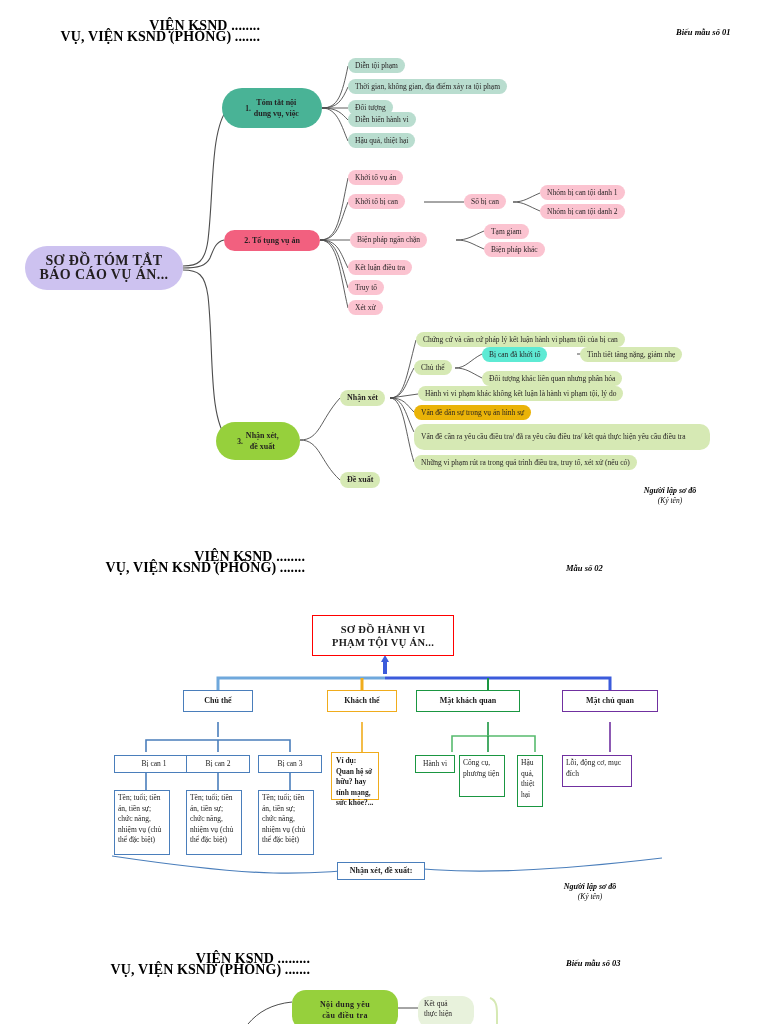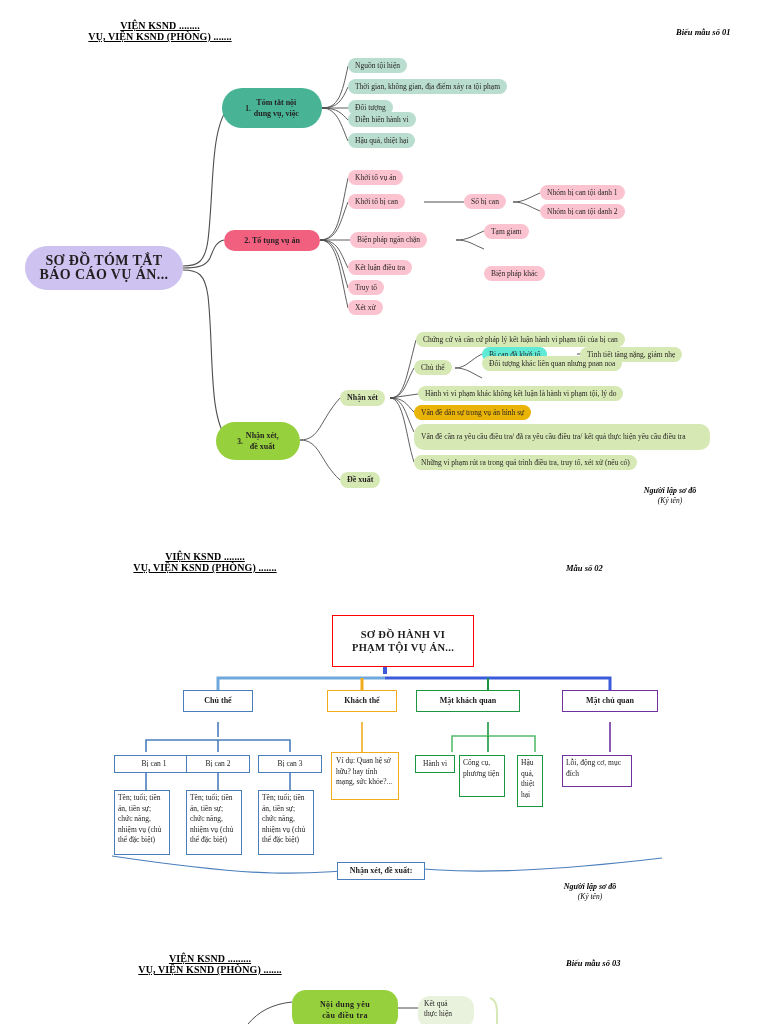--- a/index.html
+++ b/index.html
@@ -20,27 +20,26 @@
     left: 0;
     top: 0;
     width: 768px;
     height: 1024px;
   }
   
   .hdr-org {
     position: absolute;
     font-family: "Liberation Serif", serif;
     font-weight: bold;
-    font-size: 10px;
+    font-size: 14px;
     line-height: 11px;
     letter-spacing: .1px;
-    text-align: center;
+    text-align: right;
     white-space: nowrap;
     color: #000;
-    text-decoration: underline;
   }
   .hdr-form {
     position: absolute;
     font-family: "Liberation Serif", serif;
     font-weight: bold;
     font-style: italic;
     font-size: 8.5px;
     white-space: nowrap;
     color: #000;
   }
@@ -208,59 +207,59 @@
       </div>
     </div>
 
     <div class="node branch" style="left:222px; top:88px; width:100px; height:40px; background:#49b396;">
       <span style="font-size:7.5px; margin-right:3px;">1.</span>
       <span>
         <span style="display:block;">Tóm tắt nội</span>
         <span style="display:block;">dung vụ, việc</span>
       </span>
     </div>
-    <div class="node" style="left:348px; top:58px; height:15px; background:#b9ddcf;">Nguồn tội hiện</div>
+    <div class="node" style="left:348px; top:58px; height:15px; background:#b9ddcf;">Diễn tội phạm</div>
     <div class="node" style="left:348px; top:79px; height:15px; background:#b9ddcf;">Thời gian, không gian, địa điểm xảy ra tội phạm</div>
     <div class="node" style="left:348px; top:100px; height:15px; background:#b9ddcf;">Đối tượng</div>
     <div class="node" style="left:348px; top:112px; height:15px; background:#b9ddcf;">Diễn biến hành vi</div>
     <div class="node" style="left:348px; top:133px; height:15px; background:#b9ddcf;">Hậu quả, thiệt hại</div>
 
     <div class="node branch" style="left:224px; top:230px; width:96px; height:21px; background:#f2607f;">2. Tố tụng vụ án</div>
     <div class="node" style="left:348px; top:170px; height:15px; background:#fbc3d0;">Khởi tố vụ án</div>
     <div class="node" style="left:348px; top:194px; height:15px; background:#fbc3d0;">Khởi tố bị can</div>
     <div class="node" style="left:350px; top:232px; height:16px; background:#fbc3d0;">Biện pháp ngăn chặn</div>
     <div class="node" style="left:348px; top:260px; height:15px; background:#fbc3d0;">Kết luận điều tra</div>
     <div class="node" style="left:348px; top:280px; height:15px; background:#fbc3d0;">Truy tố</div>
     <div class="node" style="left:348px; top:300px; height:15px; background:#fbc3d0;">Xét xử</div>
 
     <div class="node" style="left:464px; top:194px; height:15px; background:#fbc3d0;">Số bị can</div>
     <div class="node" style="left:540px; top:185px; height:15px; background:#fbc3d0;">Nhóm bị can tội danh 1</div>
     <div class="node" style="left:540px; top:204px; height:15px; background:#fbc3d0;">Nhóm bị can tội danh 2</div>
     <div class="node" style="left:484px; top:224px; height:15px; background:#fbc3d0;">Tạm giam</div>
-    <div class="node" style="left:484px; top:242px; height:15px; background:#fbc3d0;margin-top:24px;">Biện pháp khác</div>
+    <div class="node" style="left:484px; top:242px; height:15px; background:#fbc3d0;">Biện pháp khác</div>
 
     <div class="node branch" style="left:216px; top:422px; width:84px; height:38px; background:#96d03c;">
       <span style="font-size:7.5px; margin-right:3px;">3.</span>
       <span>
         <span style="display:block;">Nhận xét,</span>
         <span style="display:block;">đề xuất</span>
       </span>
     </div>
     <div class="node sub-bold" style="left:340px; top:390px; height:16px; background:#d6e9b4; font-size:8px;">Nhận xét</div>
     <div class="node sub-bold" style="left:340px; top:472px; height:16px; background:#d6e9b4; font-size:8px;">Đề xuất</div>
 
     <div class="node" style="left:416px; top:332px; height:15px; background:#d6e9b4;">Chứng cứ và căn cứ pháp lý kết luận hành vi phạm tội của bị can</div>
     <div class="node" style="left:414px; top:360px; height:15px; background:#d6e9b4;">Chủ thể</div>
     <div class="node" style="left:418px; top:386px; height:15px; background:#d6e9b4;">Hành vi vi phạm khác không kết luận là hành vi phạm tội, lý do</div>
     <div class="node" style="left:414px; top:405px; height:15px; background:#eab308;">Vấn đề dân sự trong vụ án hình sự</div>
     <div class="node wrap" style="left:414px; top:424px; width:296px; height:26px; background:#d6e9b4; border-radius:10px; padding:2px 7px;">Vấn đề cần ra yêu cầu điều tra/ đã ra yêu cầu điều tra/ kết quả thực hiện yêu cầu điều tra</div>
     <div class="node" style="left:414px; top:455px; height:15px; background:#d6e9b4;">Những vi phạm rút ra trong quá trình điều tra, truy tố, xét xử (nếu có)</div>
 
     <div class="node" style="left:482px; top:347px; height:15px; background:#5eead4;">Bị can đã khởi tố</div>
-    <div class="node" style="left:482px; top:356px; height:15px; background:#d6e9b4;">Đối tượng khác liên quan nhưng phân hóa</div>
+    <div class="node" style="left:482px; top:371px; height:15px; background:#d6e9b4;">Đối tượng khác liên quan nhưng phân hóa</div>
     <div class="node" style="left:580px; top:347px; height:15px; background:#d6e9b4;">Tình tiết tăng nặng, giảm nhẹ</div>
 
     <div class="signer" style="left:610px; top:486px; width:120px;">
       <div>Người lập sơ đồ</div>
       <div class="sub">(Ký tên)</div>
     </div>
   </div>
 
   <div>
 
@@ -293,41 +292,41 @@
       <path d="M488,722 L488,736" fill="none" stroke="#1a9641" stroke-width="1.6"></path>
       <path d="M452,752 L452,736 L535,736 L535,752" fill="none" stroke="#57bb6e" stroke-width="1.6"></path>
       <path d="M488,736 L488,752" fill="none" stroke="#1a9641" stroke-width="1.6"></path>
 
       <path d="M610,722 L610,752" fill="none" stroke="#7030a0" stroke-width="1.6"></path>
 
       <path d="M112,856 C260,878 300,876 394,866 C470,876 560,870 662,858" fill="none" stroke="#4a7ebb" stroke-width="1.2"></path>
       <path d="M394,866 L394,862" fill="none" stroke="#4a7ebb" stroke-width="1.2"></path>
     </svg>
 
-    <div class="fbox title" style="left:332px; top:615px; width:142px; height:52px; border:1.6px solid #ff0000;text-align:center;">
+    <div class="fbox title" style="left:312px; top:615px; width:142px; height:41px; border:1.6px solid #ff0000;text-align:center;">
       <div>
         <div>SƠ ĐỒ HÀNH VI</div>
         <div>PHẠM TỘI  VỤ ÁN...</div>
       </div>
     </div>
 
     <div class="fbox hcenter" style="left:183px; top:690px; width:70px; height:22px; border:1.6px solid #4a7ebb;">Chủ thể</div>
     <div class="fbox hcenter" style="left:327px; top:690px; width:70px; height:22px; border:1.6px solid #f0ac1c;">Khách thể</div>
     <div class="fbox hcenter" style="left:416px; top:690px; width:104px; height:22px; border:1.6px solid #1a9641;">Mặt khách quan</div>
     <div class="fbox hcenter" style="left:562px; top:690px; width:96px; height:22px; border:1.6px solid #7030a0;">Mặt chủ quan</div>
 
     <div class="fbox leaf" style="left:114px; top:755px; width:80px; height:18px; border:1.2px solid #4a7ebb;">Bị can 1</div>
     <div class="fbox leaf" style="left:186px; top:755px; width:64px; height:18px; border:1.2px solid #4a7ebb;">Bị can 2</div>
     <div class="fbox leaf" style="left:258px; top:755px; width:64px; height:18px; border:1.2px solid #4a7ebb;">Bị can 3</div>
 
     <div class="fbox para" style="left:114px; top:790px; width:56px; height:65px; border:1.2px solid #4a7ebb;">Tên; tuổi; tiền án, tiền sự; chức năng, nhiệm vụ (chủ thể đặc biệt)</div>
     <div class="fbox para" style="left:186px; top:790px; width:56px; height:65px; border:1.2px solid #4a7ebb;">Tên; tuổi; tiền án, tiền sự; chức năng, nhiệm vụ (chủ thể đặc biệt)</div>
     <div class="fbox para" style="left:258px; top:790px; width:56px; height:65px; border:1.2px solid #4a7ebb;">Tên; tuổi; tiền án, tiền sự; chức năng, nhiệm vụ (chủ thể đặc biệt)</div>
 
-    <div class="fbox note" style="left:331px; top:752px; width:68px; height:48px; border:1.2px solid #f0ac1c;">Ví dụ: Quan hệ sở hữu? hay tính mạng, sức khỏe?...</div>
+    <div class="fbox note" style="left:331px; top:752px; width:48px; height:48px; border:1.2px solid #f0ac1c;font-weight:bold;">Ví dụ: Quan hệ sở hữu? hay tính mạng, sức khỏe?...</div>
 
     <div class="fbox leaf" style="left:415px; top:755px; width:40px; height:18px; border:1.2px solid #1a9641;">Hành vi</div>
     <div class="fbox para" style="left:459px; top:755px; width:46px; height:42px; border:1.2px solid #1a9641;">Công cụ, phương tiện</div>
     <div class="fbox para" style="left:517px; top:755px; width:26px; height:52px; border:1.2px solid #1a9641;">Hậu quả, thiệt hại</div>
 
     <div class="fbox para" style="left:562px; top:755px; width:70px; height:32px; border:1.2px solid #7030a0;">Lỗi, động cơ, mục đích</div>
 
     <div class="fbox hcenter" style="left:337px; top:862px; width:88px; height:18px; border:1.2px solid #4a7ebb;">Nhận xét, đề xuất:</div>
 
     <div class="signer" style="left:530px; top:882px; width:120px;">

